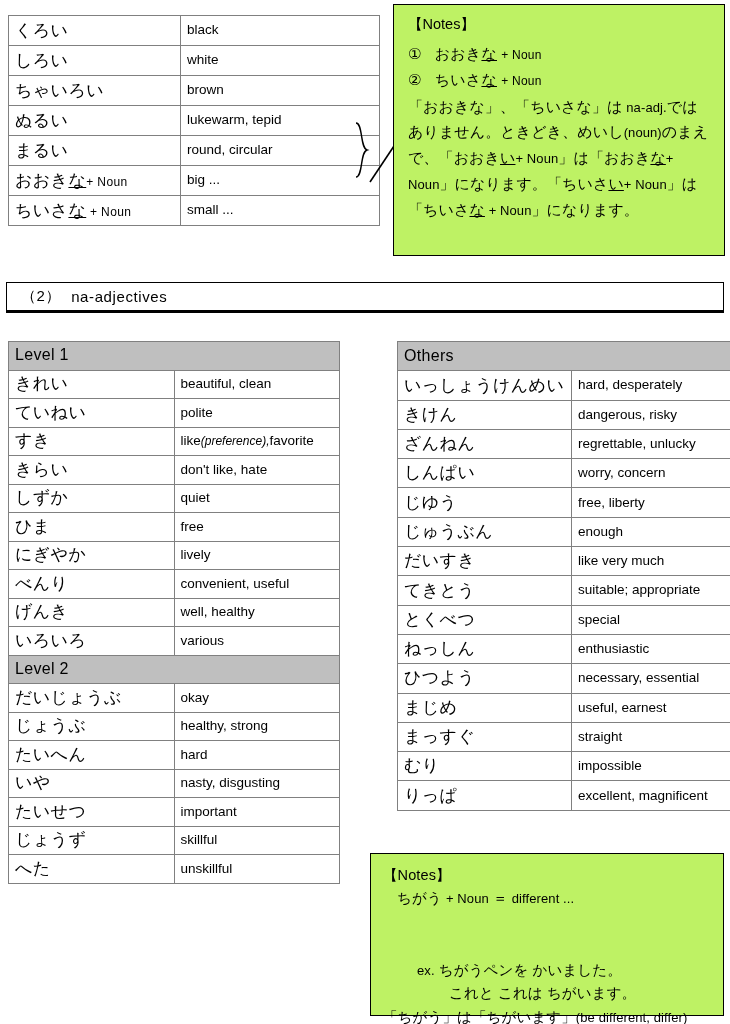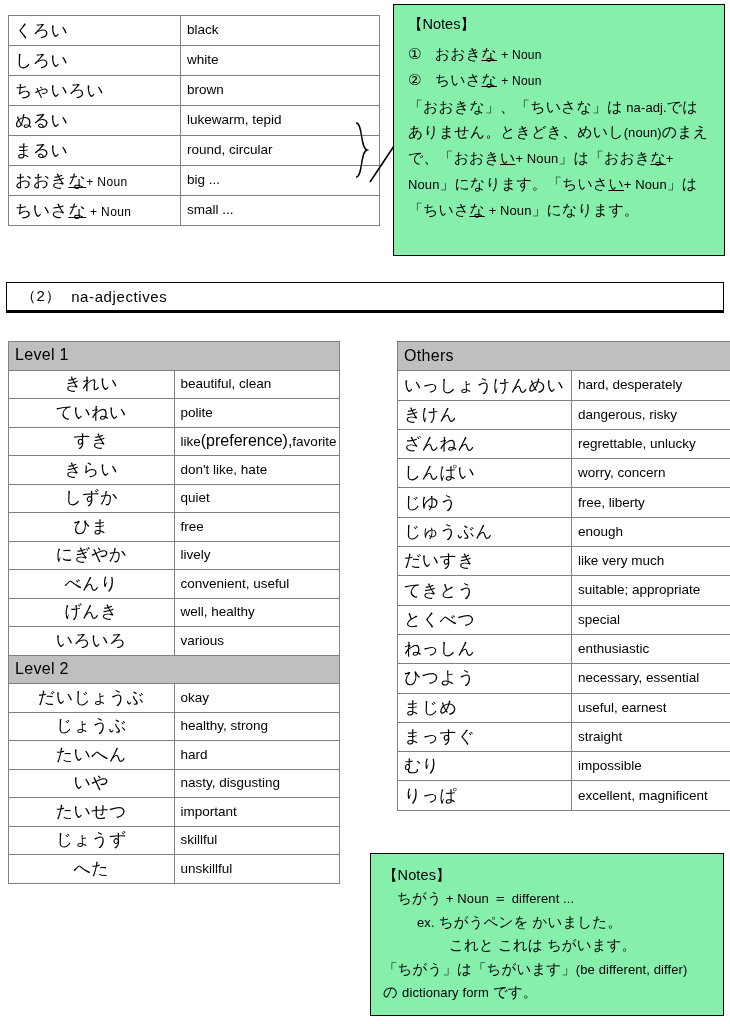--- a/index.html
+++ b/index.html
@@ -33,21 +33,21 @@
     font-size: 17px;
     line-height: 1.05;
     letter-spacing: 0.4px;
     white-space: nowrap;
   }
   .en {
     font-size: 13.5px;
     line-height: 1.05;
     white-space: nowrap;
   }
-  .small-inline { font-size: 16px; }
+  .small-inline { font-size: 12px; font-style: italic; }
   .noun-suffix { font-size: 12px; }
   u { text-decoration: underline; text-underline-offset: 1px; }
 
   .hdr td {
     background: #bfbfbf !important;
     font-size: 16px;
     font-weight: normal;
     letter-spacing: 0.3px;
     height: 28px;
   }
@@ -59,21 +59,21 @@
     width: 345px;
   }
   #table-iadj td { height: 29px; }
   #table-iadj .c1 { width: 159px; }
   #table-iadj .c2 { width: 186px; }
 
   
   .notes-box {
     position: absolute;
     border: 1.5px solid #000000;
-    background: #86efac;
+    background: #bef264;
     box-sizing: border-box;
   }
   #notes-top {
     left: 393px;
     top: 4px;
     width: 332px;
     height: 252px;
     padding: 10px 12px 0 14px;
   }
   .notes-title {
@@ -122,21 +122,21 @@
     letter-spacing: 0.6px;
   }
 
   
   #table-left {
     left: 8px;
     top: 341px;
     width: 332px;
   }
   #table-left td { height: 27.5px; }
-  #table-left .c1 { width: 170px; text-align: center; }
+  #table-left .c1 { width: 170px; }
   #table-left .c2 { width: 175px; }
 
   #table-right {
     left: 397px;
     top: 341px;
     width: 349px;
     padding-left: 40px;
   }
   #table-right td { height: 28.3px; }
   #table-right .c1 { width: 177px; }
@@ -151,21 +151,21 @@
     padding: 10px 8px 0 12px;
   }
   #notes-bottom .nb-line {
     font-size: 14.5px;
     line-height: 1.62;
     letter-spacing: 0.1px;
     white-space: nowrap;
   }
   #notes-bottom .nb-line .lat { font-size: 13px; }
   .ind1 { padding-left: 14px; }
-  .ind2 { padding-left: 34px; }
+  .ind2 { padding-left: 34px; margin-top: 48px; }
   .ind3 { padding-left: 66px; }
 </style>
 </head>
 <body>
 
 <table class="vtable" id="table-iadj">
   <tbody>
       <tr>
         <td class="jp c1">くろい</td>
         <td class="en c2">black</td>

